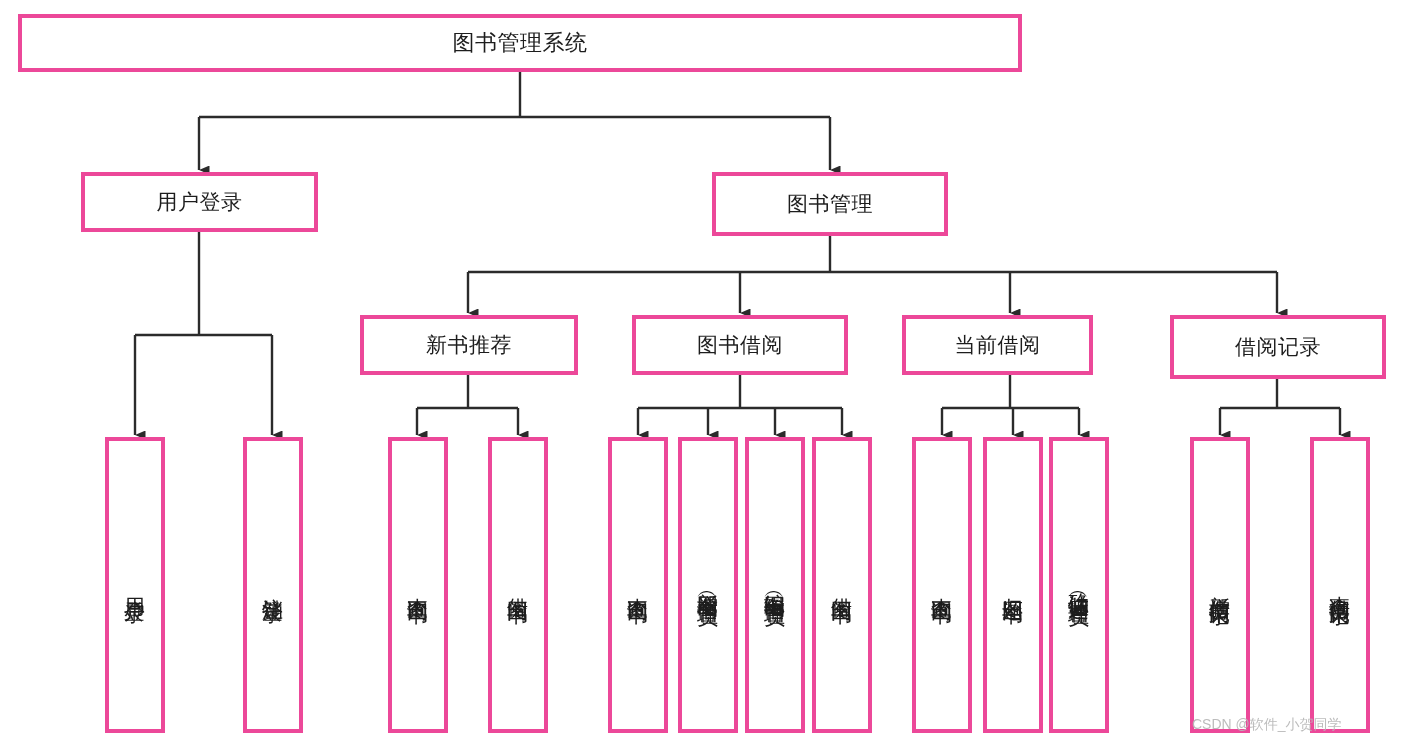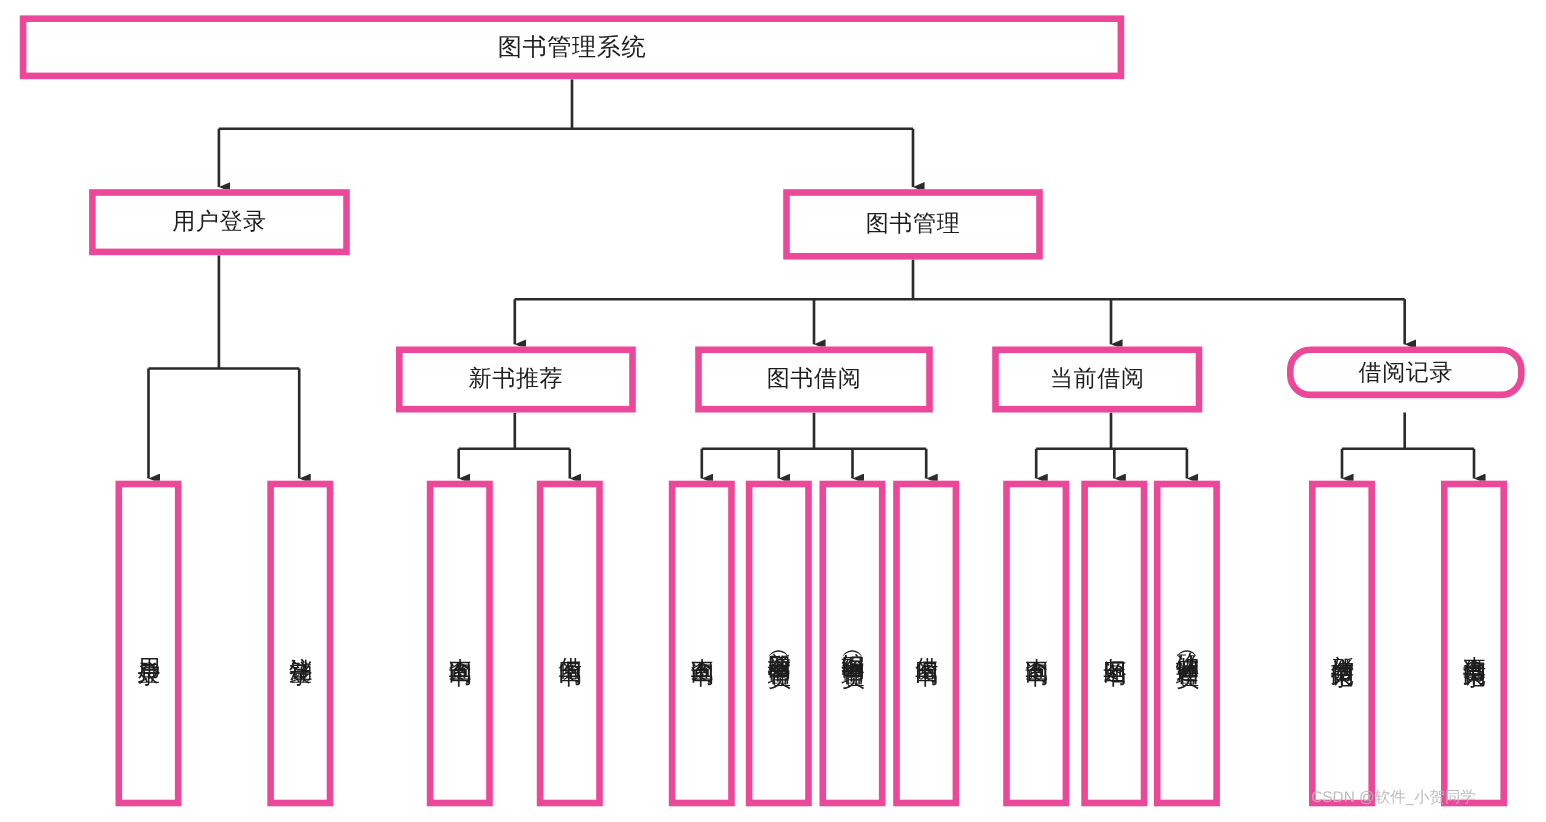--- a/index.html
+++ b/index.html
@@ -22,21 +22,21 @@
     position: absolute;
     left: 0;
     top: 0;
     width: 1405px;
     height: 747px;
   }
   .node {
     position: absolute;
     box-sizing: border-box;
     background: #ffffff;
-    border: 6px solid #ec4899;
+    border: 4px solid #ec4899;
     display: flex;
     align-items: center;
     justify-content: center;
     text-align: center;
   }
   .node-label {
     color: #1d1d1d;
     line-height: 1.12;
     letter-spacing: 0.5px;
   }
@@ -148,21 +148,21 @@
   </div>
 
   <div class="node horiz" style="left:360px; top:315px; width:218px; height:60px;">
     <span class="node-label">新书推荐</span>
   </div>
 
   <div class="node horiz" style="left:902px; top:315px; width:191px; height:60px;">
     <span class="node-label">当前借阅</span>
   </div>
 
-  <div class="node horiz" style="left:1170px; top:315px; width:216px; height:47px;border-radius:21px;">
+  <div class="node horiz" style="left:1170px; top:315px; width:216px; height:64px;">
     <span class="node-label">借阅记录</span>
   </div>
 
   <div class="node vert" style="left:105px; top:437px; width:60px; height:296px;">
     <span class="node-label">用户登录</span>
   </div>
 
   <div class="node vert" style="left:243px; top:437px; width:60px; height:296px;">
     <span class="node-label">注销登录</span>
   </div>

